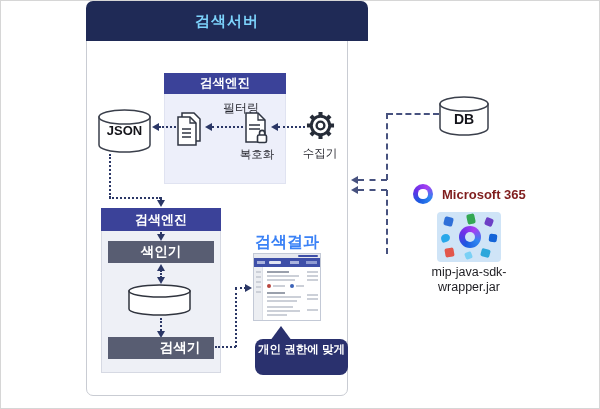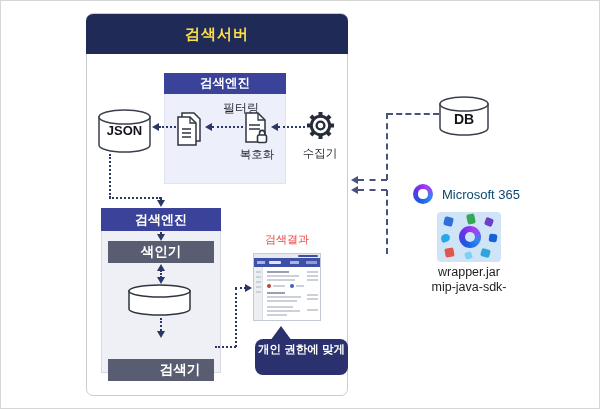--- a/index.html
+++ b/index.html
@@ -13,22 +13,22 @@
   }
   html,body{margin:0;padding:0;background:#fff;}
   .stage{
     position:relative;width:600px;height:409px;box-sizing:border-box;
     border:1px solid #d6d6d6;background:#fff;overflow:hidden;
     font-family:"Liberation Sans","DejaVu Sans",sans-serif;color:var(--ink);
   }
   .abs{position:absolute;box-sizing:border-box;}
   
   .server-box{left:85px;top:12px;width:262px;height:383px;border:1px solid #c9ccd3;border-radius:7px;background:#fff;}
-  .server-header{left:85px;top:13px;width:262px;height:40px;background:var(--navy);border-radius:7px 7px 0 0;
-    color:#fde047;font-size:15px;font-weight:bold;line-height:40px;text-align:center;letter-spacing:1px;}
+  .server-header{left:85px;top:0;width:282px;height:40px;background:var(--navy);border-radius:7px 7px 0 0;
+    color:#7dd3fc;font-size:15px;font-weight:bold;line-height:40px;text-align:center;letter-spacing:1px;}
   .boxA{left:163px;top:72px;width:122px;height:111px;background:#edeffa;border:1px solid #e0e3f1;}
   .boxA-header{left:163px;top:72px;width:122px;height:21px;background:var(--indigo);
     color:#fff;font-size:12.5px;font-weight:bold;line-height:21px;text-align:center;}
   .box2{left:100px;top:207px;width:120px;height:165px;background:#eef0f6;border:1px solid #d6d9e3;}
   .box2-header{left:100px;top:207px;width:120px;height:23px;background:var(--indigo);
     color:#fff;font-size:13px;font-weight:bold;line-height:23px;text-align:center;}
   .inner-bar{width:106px;height:22px;background:var(--bar);color:#fff;font-size:13.5px;font-weight:bold;
     line-height:22px;text-align:center;}
   
   .lbl{font-size:11.5px;line-height:14px;text-align:center;color:var(--ink);}
@@ -55,23 +55,23 @@
   .ring::after{content:"";position:absolute;inset:27%;background:#fff;border-radius:50%;}
   .ring.on-blue::after{background:#cfe4f7;}
   
   .mip{left:436px;top:211px;width:64px;height:50px;background:#cfe4f7;border-radius:4px;overflow:hidden;}
   .chip{position:absolute;border-radius:2px;}
   
   .thumb{left:252px;top:252px;width:68px;height:68px;background:#fff;border:1px solid #c3c9d6;overflow:hidden;}
   .t-line{position:absolute;height:2px;background:#ccd0d8;}
   .t-line.dk{background:#9aa0ac;}
   .t-dot{position:absolute;width:4px;height:4px;border-radius:50%;}
-  .m365-text{font-size:13px;font-weight:400;color:#0c4a6e;}
+  .m365-text{font-size:13px;font-weight:700;color:#7f1d1d;}
   .jar-text{font-size:12.5px;line-height:15px;text-align:center;color:#1d1d22;}
-  .results-title{font-size:11px;font-weight:normal;text-align:center;color:#ef4444;}
+  .results-title{font-size:16px;font-weight:bold;text-align:center;color:#3b82f6;}
 </style>
 </head>
 <body>
 
 <div class="stage">
 
   <div class="abs server-box"></div>
   <div class="abs server-header">검색서버</div>
 
   <div class="abs boxA"></div>
@@ -135,21 +135,21 @@
   <div class="abs ah ah-down" style="left:156px;top:276px;"></div>
 
   <svg class="abs" style="left:127px;top:283px;" width="63" height="32" viewBox="0 0 63 32">
     <path d="M1 7 V25 A30.5 6 0 0 0 62 25 V7 Z" fill="#fff" stroke="#30343e" stroke-width="1.5"></path>
     <ellipse cx="31.5" cy="7" rx="30.5" ry="6" fill="#fff" stroke="#30343e" stroke-width="1.5"></ellipse>
   </svg>
 
   <div class="abs dot-v" style="left:159px;top:317px;height:13px;"></div>
   <div class="abs ah ah-down" style="left:156px;top:330px;"></div>
 
-  <div class="abs inner-bar" style="left:107px;top:358px;padding-left:38px;">검색기</div>
+  <div class="abs inner-bar" style="left:107px;top:336px;padding-left:38px;">검색기</div>
 
   <div class="abs dot-h" style="left:214px;top:345px;width:21px;"></div>
   <div class="abs dot-v" style="left:234px;top:287px;height:59px;"></div>
   <div class="abs dot-h" style="left:234px;top:286px;width:11px;"></div>
   <div class="abs ah ah-right" style="left:244px;top:283px;"></div>
 
   <div class="abs results-title" style="left:246px;top:231px;width:80px;">검색결과</div>
 
   <div class="abs thumb">
     <div class="abs" style="left:0;top:0;width:68px;height:4px;background:#e7e9ef;"></div>
@@ -214,17 +214,17 @@
     <div class="chip" style="left:7px;top:5px;width:9px;height:9px;background:#2e6fd8;transform:rotate(14deg);"></div>
     <div class="chip" style="left:30px;top:2px;width:8px;height:10px;background:#34a853;transform:rotate(-12deg);"></div>
     <div class="chip" style="left:48px;top:6px;width:8px;height:8px;background:#6c3fc5;transform:rotate(20deg);"></div>
     <div class="chip" style="left:4px;top:22px;width:9px;height:8px;background:#28a8ea;transform:rotate(-18deg);border-radius:50% 50% 50% 2px;"></div>
     <div class="chip" style="left:52px;top:22px;width:8px;height:8px;background:#1464d8;transform:rotate(8deg);"></div>
     <div class="chip" style="left:8px;top:36px;width:9px;height:9px;background:#e2574c;transform:rotate(-10deg);"></div>
     <div class="chip" style="left:44px;top:37px;width:9px;height:8px;background:#2da7db;transform:rotate(16deg);"></div>
     <div class="chip" style="left:28px;top:40px;width:7px;height:7px;background:#7ad0f5;transform:rotate(-20deg);"></div>
   </div>
   <div class="abs jar-text" style="left:420px;top:264px;width:96px;">
+    <div>mip-java-sdk-</div>
     <div>wrapper.jar</div>
-    <div>mip-java-sdk-</div>
   </div>
 
 </div>
 
 </body></html>

